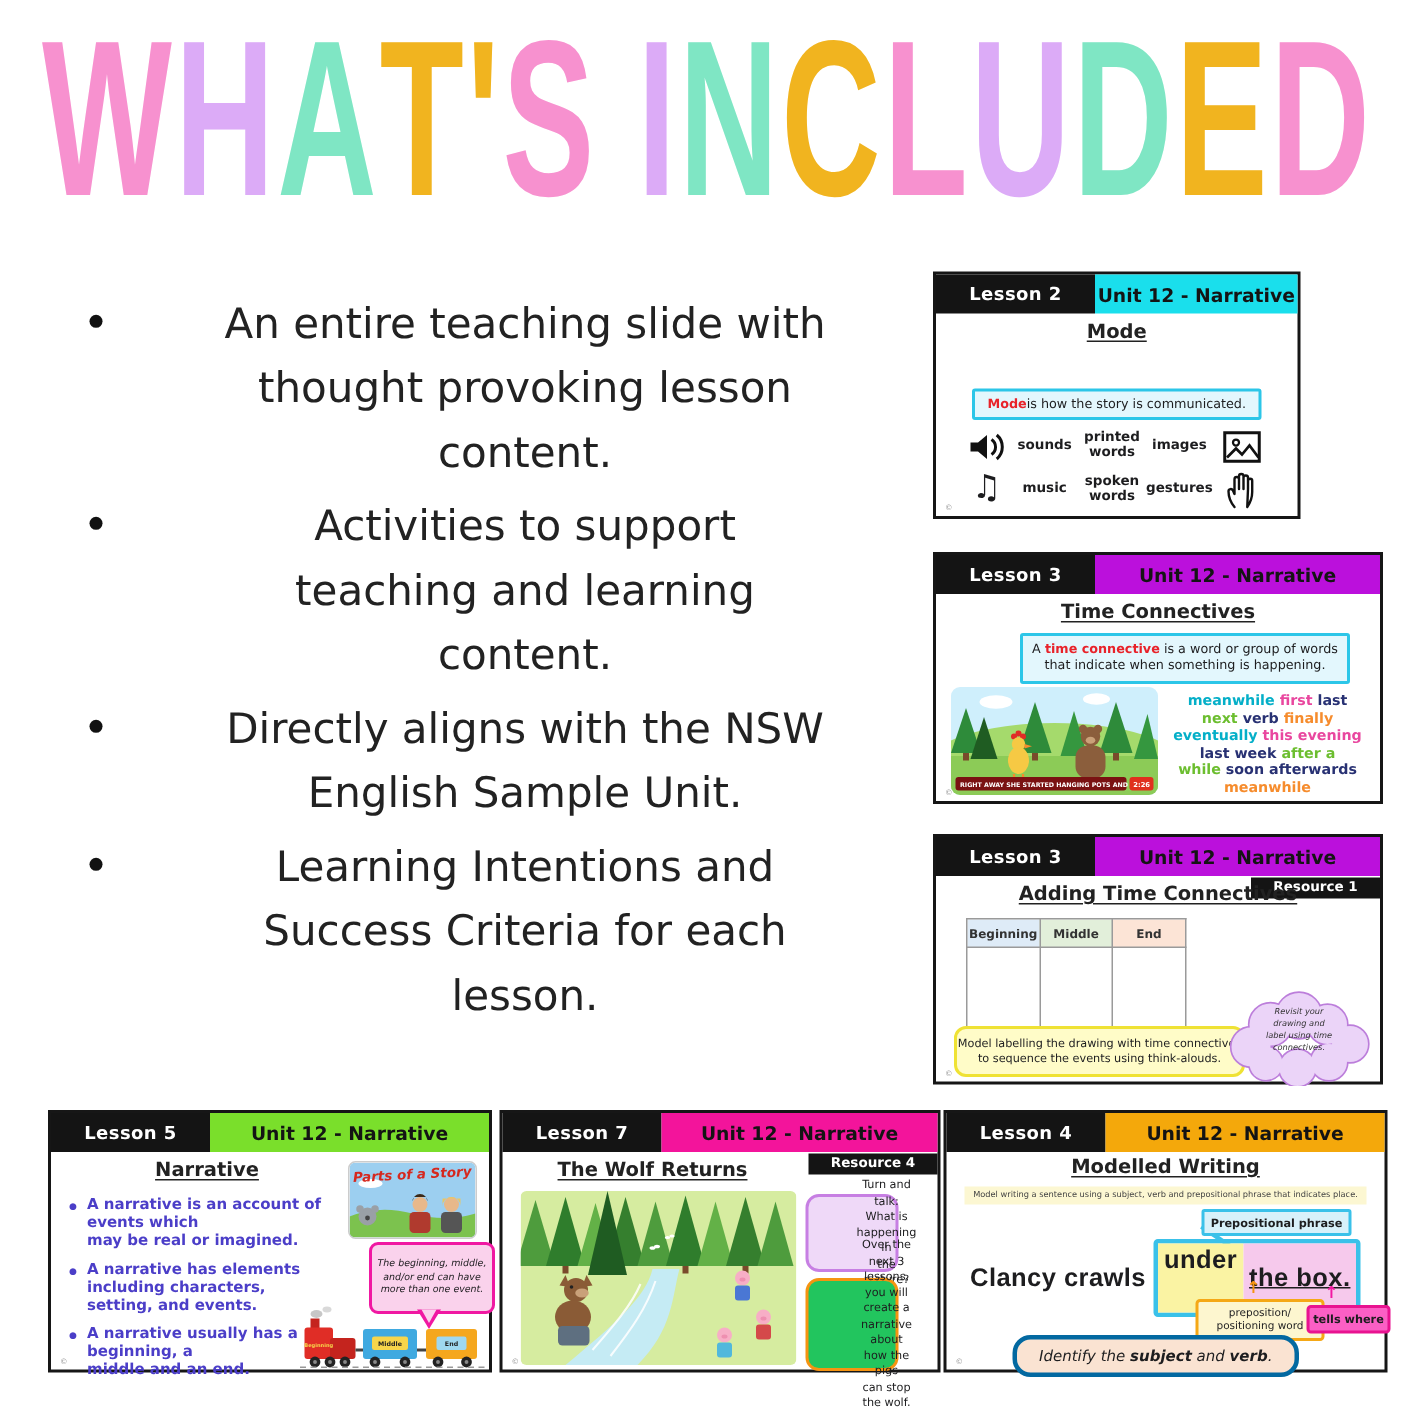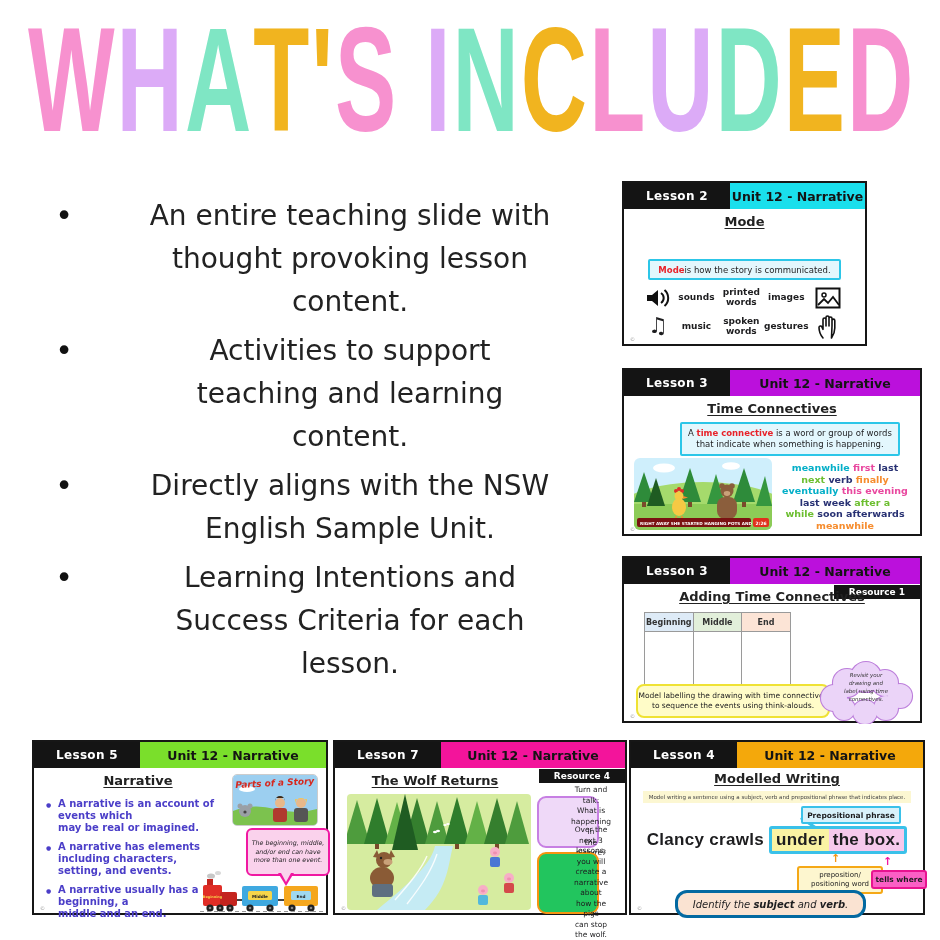--- a/index.html
+++ b/index.html
@@ -106,21 +106,21 @@
   .preptag{position:absolute;right:22px;top:64px;width:96px;height:14px;background:#D8F1FA;
            border:2px solid #3AC1E9;border-radius:2px;display:flex;align-items:center;
            justify-content:center;font-size:7.5px;font-weight:700;z-index:2;}
   .conn{position:absolute;left:168px;top:81px;width:24px;height:2.5px;background:#3AC1E9;
         transform:rotate(34deg);}
   .sentence{position:absolute;left:0;right:0;top:84px;display:flex;align-items:center;
             justify-content:center;font-family:"Liberation Sans",sans-serif;
             font-weight:800;font-size:17px;letter-spacing:.3px;}
   .phrasebox{display:inline-flex;border:3px solid #3AC1E9;border-radius:3px;margin-left:5px;}
   .hl-yellow{background:#FAF3A3;padding:1px 4px;}
-  .hl-pink{background:#F6C9EC;padding:1px 4px;}
+  .hl-pink{background:#F6C9EC;padding:13px 4px;text-decoration:underline;}
   .arr{position:absolute;font-size:11px;font-weight:700;z-index:2;}
   .arr.orange{left:200px;top:110px;color:#F59411;} .arr.orange::before{content:"↑";}
   .arr.pink{left:252px;top:113px;color:#F218A2;} .arr.pink::before{content:"↑";}
   .preplabel{position:absolute;left:146px;top:124px;width:82px;height:24px;background:#FDF6CF;
              border:2px solid #F5A816;border-radius:3px;display:flex;align-items:center;
              justify-content:center;text-align:center;font-size:7px;white-space:pre-line;
              line-height:1.3;margin-left:20px;}
   .tellslabel{position:absolute;left:240px;top:128px;width:52px;height:15px;background:#FB5FC5;
               border:2px solid #E81390;border-radius:3px;display:flex;align-items:center;
               justify-content:center;font-size:7.5px;font-weight:700;}

